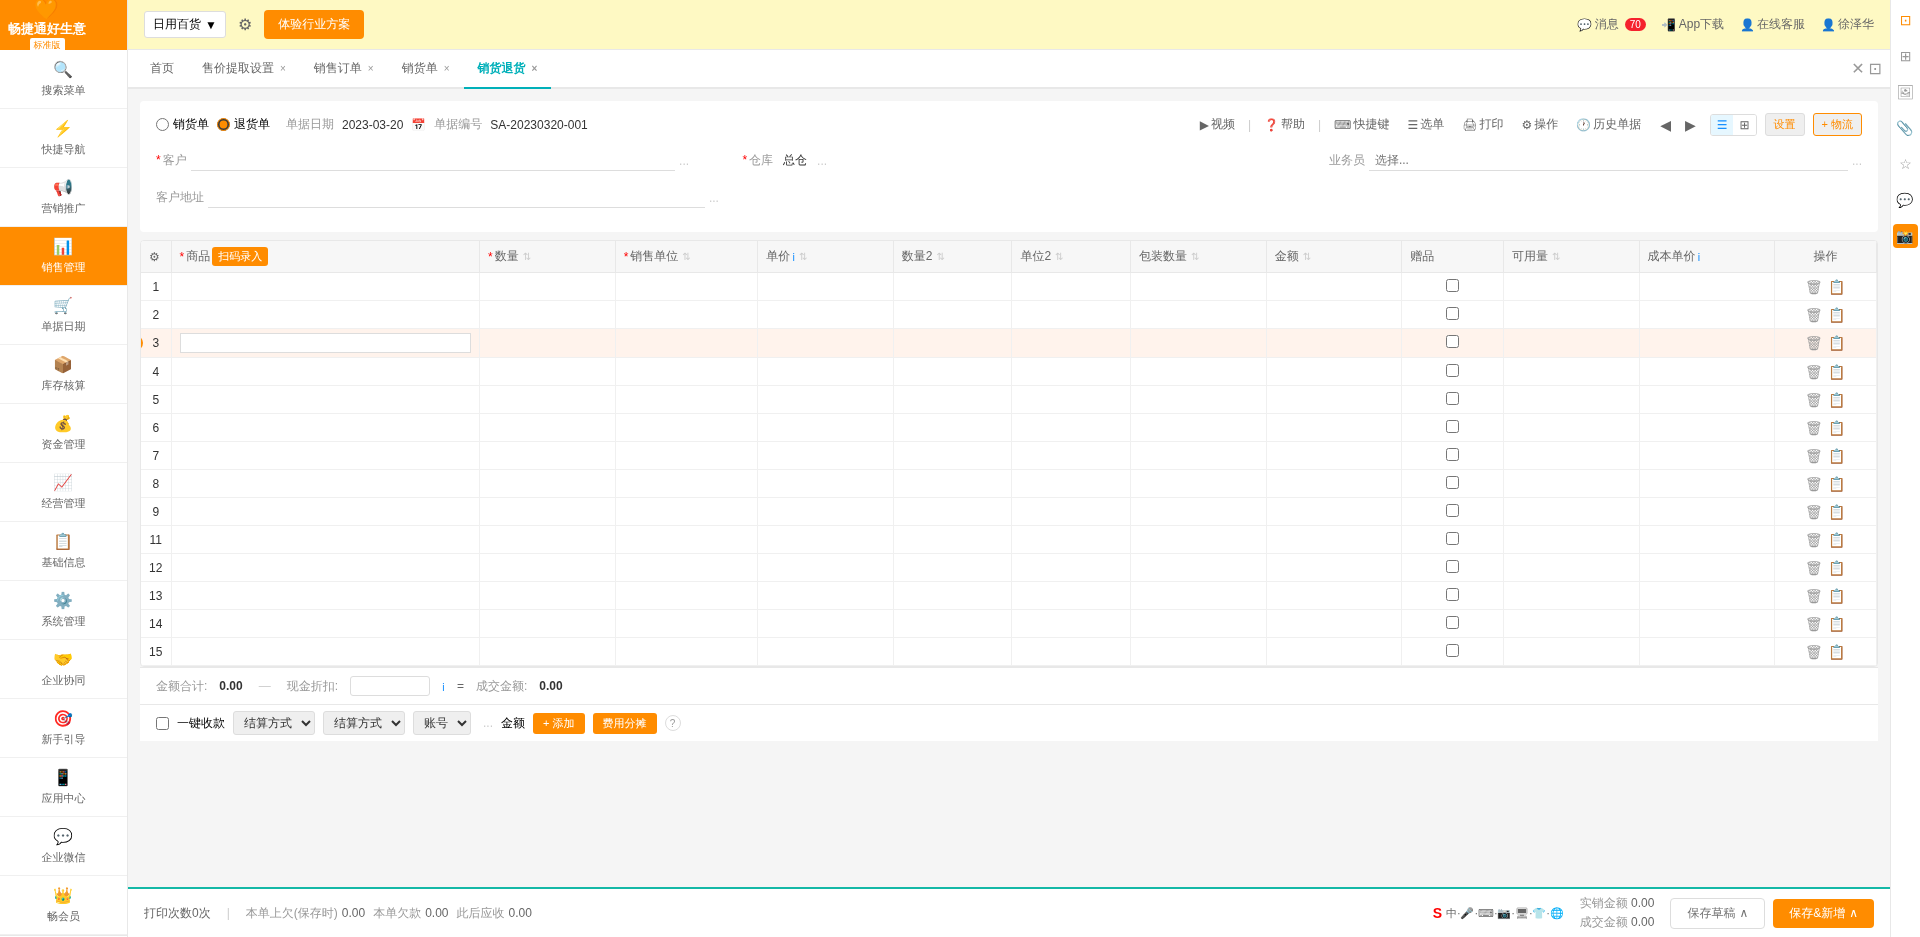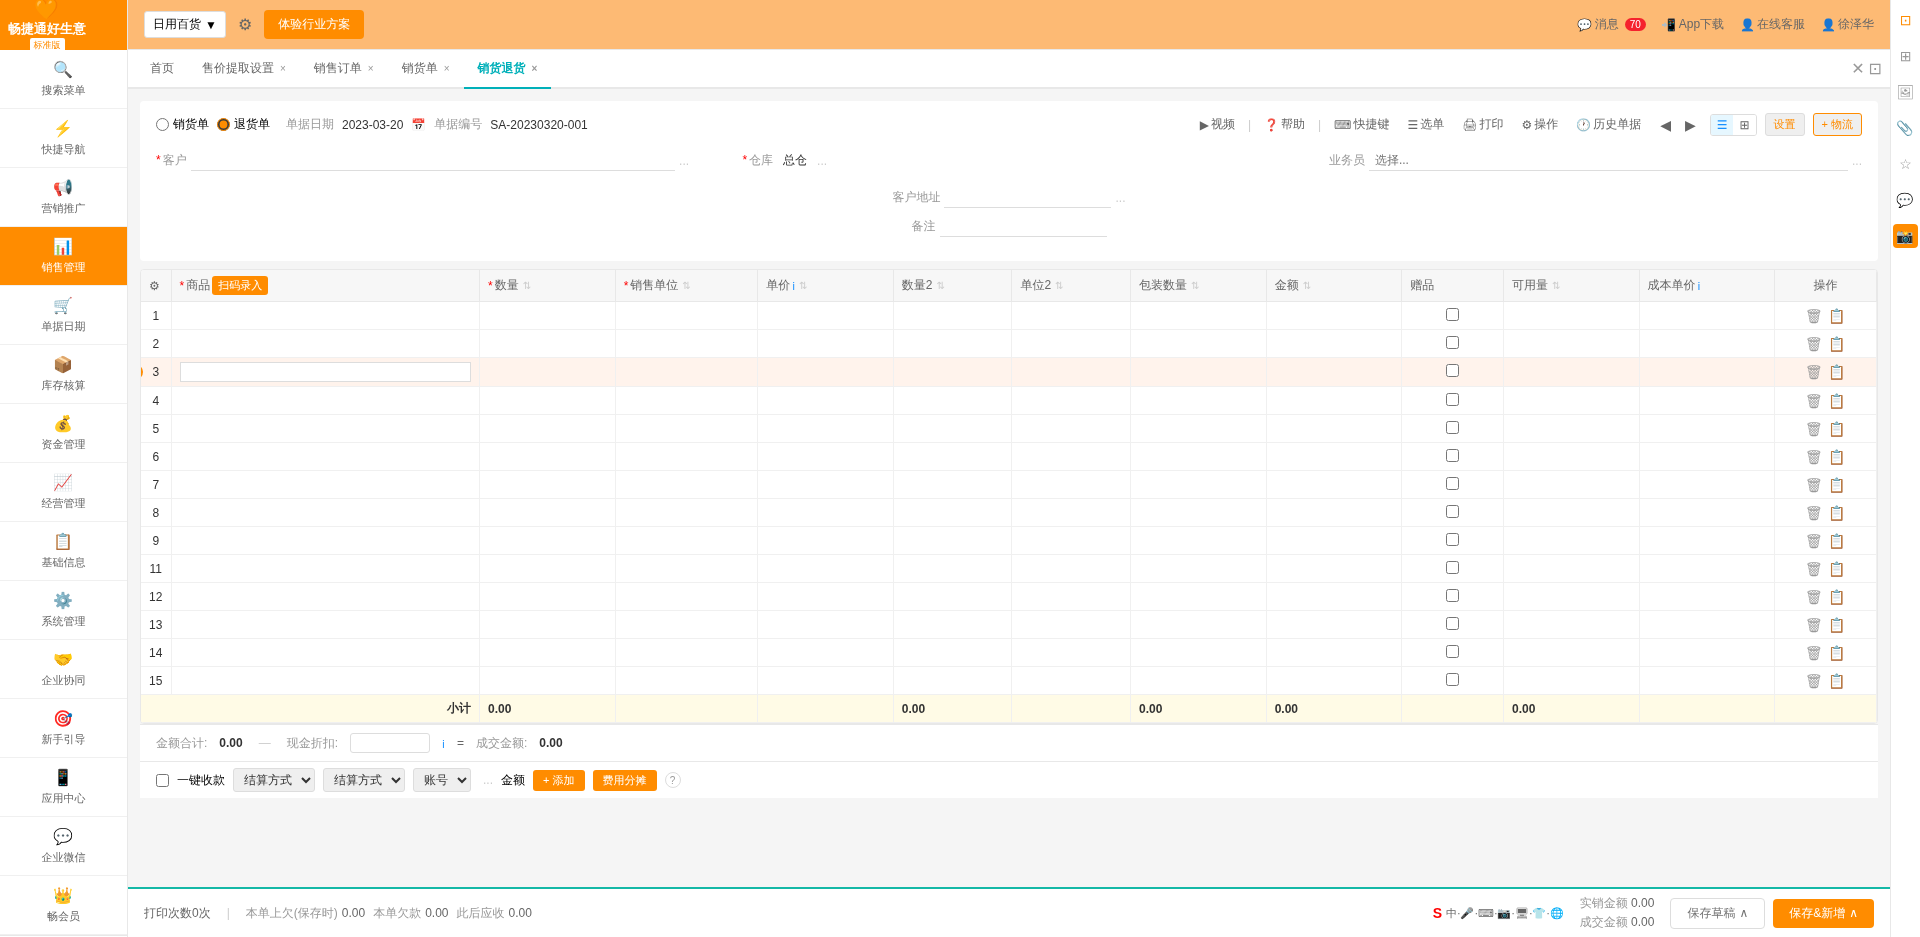--- a/index.html
+++ b/index.html
@@ -13,21 +13,21 @@
     .sidebar-item { display: flex; flex-direction: column; align-items: center; padding: 10px 4px; cursor: pointer; color: #666; gap: 4px; border-bottom: 1px solid #f0f0f0; }
     .sidebar-item.active { background: #ff8c00; color: #fff; }
     .sidebar-item .icon { font-size: 16px; }
     .sidebar-item .label { font-size: 11px; text-align: center; }
     .sidebar-bottom { margin-top: auto; display: flex; align-items: center; justify-content: space-around; padding: 8px; border-top: 1px solid #e8e8e8; }
 
     
     .main { flex: 1; display: flex; flex-direction: column; overflow: hidden; }
 
     
-    .top-header { background: #fdba74; height: 50px; display: flex; align-items: center; padding: 0 16px; border-bottom: 1px solid #e8e8e8; justify-content: space-between; flex-shrink: 0; }
+    .top-header { background: #fef9c3; height: 50px; display: flex; align-items: center; padding: 0 16px; border-bottom: 1px solid #e8e8e8; justify-content: space-between; flex-shrink: 0; }
     .top-header-left { display: flex; align-items: center; gap: 12px; }
     .nav-select { display: flex; align-items: center; gap: 4px; border: 1px solid #ddd; padding: 4px 8px; border-radius: 3px; cursor: pointer; background: #fff; }
     .btn-experience { background: #ff8c00; color: #fff; border: none; padding: 6px 14px; border-radius: 4px; cursor: pointer; font-size: 12px; }
     .top-header-right { display: flex; align-items: center; gap: 16px; color: #666; }
     .badge-num { background: #f5222d; color: #fff; border-radius: 8px; padding: 1px 5px; font-size: 10px; margin-left: 4px; }
 
     
     .tab-bar { background: #fff; display: flex; align-items: center; border-bottom: 2px solid #e8e8e8; flex-shrink: 0; padding: 0 8px; }
     .tab { padding: 10px 14px; cursor: pointer; color: #666; border-bottom: 2px solid transparent; margin-bottom: -2px; display: flex; align-items: center; gap: 4px; white-space: nowrap; }
     .tab.active { color: #00b0b9; border-bottom: 2px solid #00b0b9; font-weight: bold; }
@@ -330,31 +330,27 @@
           <span class="form-field-dots">...</span>
         </div>
         <div style="flex:0.1"></div>
         <div class="form-field" style="flex:1;max-width:33%;">
           <span class="form-field-label">业务员</span>
           <input class="form-field-input" type="text" style="border-top: none; border-right: none; border-left: none; border-image: initial; border-bottom: 1px solid rgb(221, 221, 221); outline: none; flex: 1 1 0%; padding: 3px 6px;" placeholder="选择...">
           <span class="form-field-dots">...</span>
         </div>
       </div>
 
-      <div style="display:flex;gap:0;align-items:center;margin-bottom:8px;flex-direction:column;">
+      <div style="display:flex;gap:0;align-items:center;margin-bottom:8px;">
         <div class="form-field" style="flex:1;max-width:33%;">
           <span class="form-field-label">客户地址</span>
           <input class="form-field-input" type="text" style="border-top: none; border-right: none; border-left: none; border-image: initial; border-bottom: 1px solid rgb(221, 221, 221); outline: none; flex: 1 1 0%; padding: 3px 6px;">
           <span class="form-field-dots">...</span>
         </div>
         <div style="flex:0.1"></div>
-        <div class="form-field" style="flex:2;">
-          <span class="form-field-label">备注</span>
-          <input class="form-field-input" type="text" style="border-top: none; border-right: none; border-left: none; border-image: initial; border-bottom: 1px solid rgb(221, 221, 221); outline: none; flex: 1 1 0%; padding: 3px 6px;">
-        </div>
       </div>
 
     </div>
 
     <div class="table-wrapper">
       <table class="data-table">
         <thead>
           <tr>
             <th class="gear-th">
               <span>⚙</span>
@@ -764,34 +760,20 @@
       </td>
       <td></td>
       <td></td>
       <td>
         <div class="action-icons">
           <span class="icon-btn">🗑</span>
           <span class="icon-btn">📋</span>
         </div>
       </td>
     </tr>
-            <tr class="total-row">
-    <td colspan="2" style="text-align:right;padding-right:8px;">小计</td>
-    <td>0.00</td>
-    <td></td>
-    <td></td>
-    <td>0.00</td>
-    <td></td>
-    <td>0.00</td>
-    <td>0.00</td>
-    <td></td>
-    <td>0.00</td>
-    <td></td>
-    <td></td>
-  </tr>
           </tbody>
       </table>
     </div>
 
     <div class="footer-summary" style="background:#fff;border-top:1px solid #e8e8e8;padding:8px 16px;display:flex;align-items:center;gap:12px;margin-top:0;">
       <span class="summary-label">金额合计:</span>
       <span class="summary-value">0.00</span>
       <span class="summary-divider">—</span>
       <span class="summary-label">现金折扣:</span>
       <input type="text" style="border: 1px solid rgb(221, 221, 221); padding: 2px 6px; width: 80px; border-radius: 3px;">

